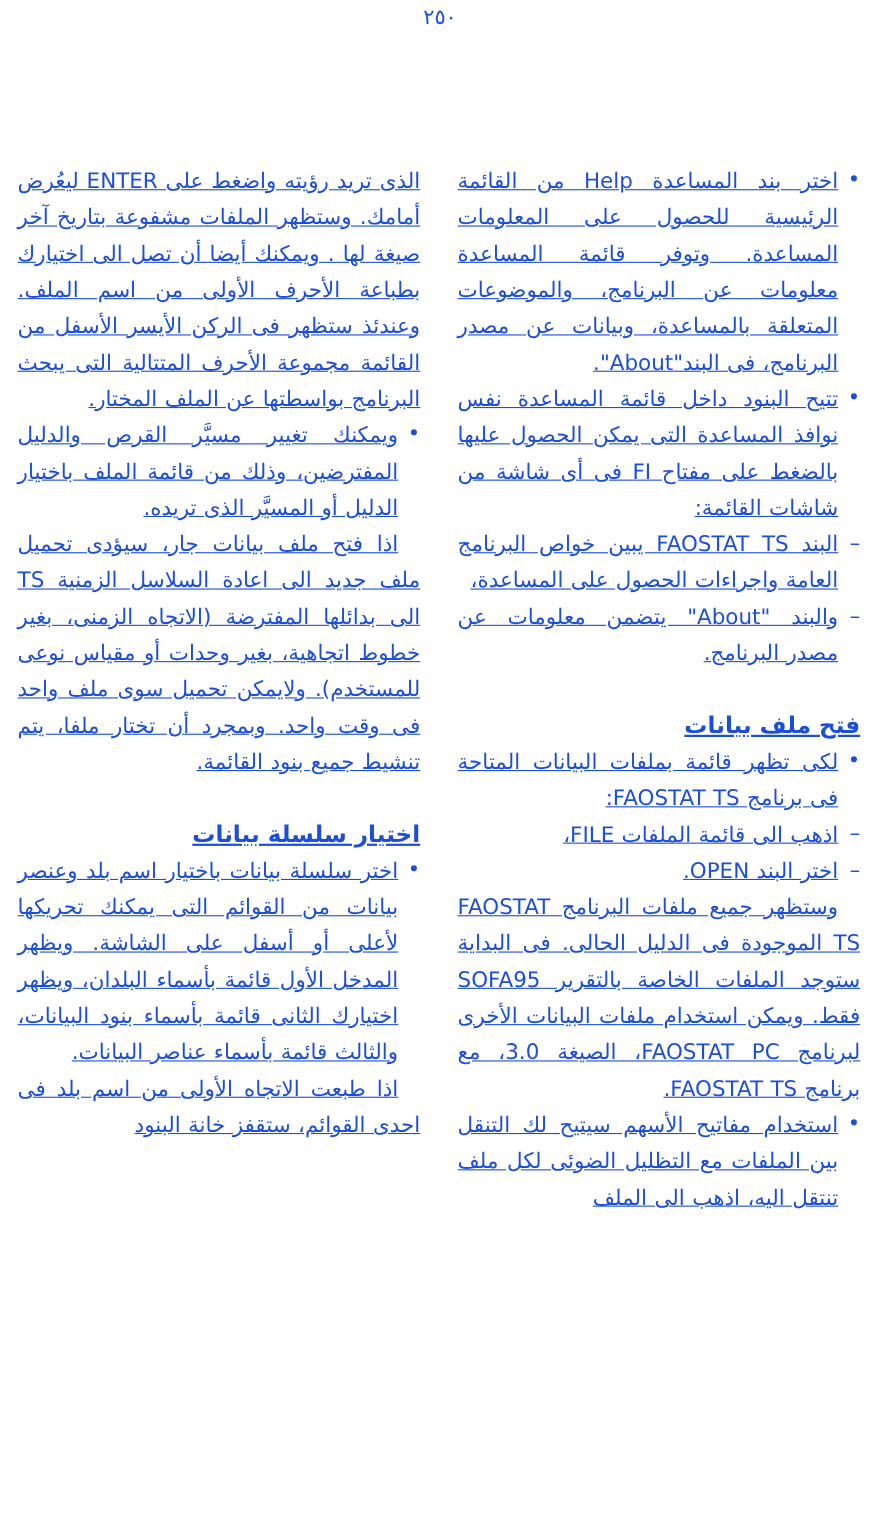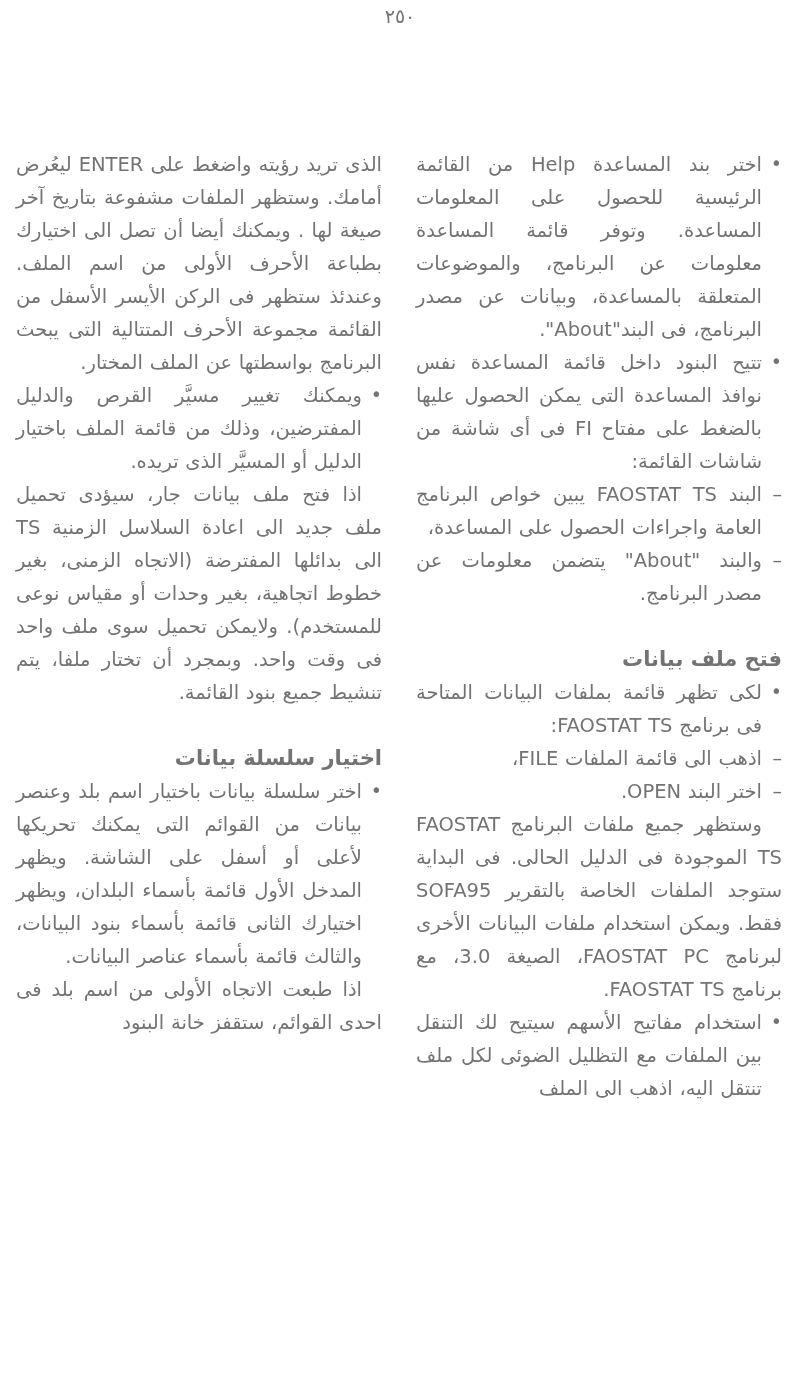--- a/index.html
+++ b/index.html
@@ -8,21 +8,21 @@
     padding: 0;
     background: #ffffff;
   }
   .page {
     position: relative;
     width: 800px;
     height: 1383px;
     background: #ffffff;
     overflow: hidden;
     font-family: "DejaVu Sans", "Liberation Sans", sans-serif;
-    color: #737373;
+    color: #1d4ed8;
   }
 
   
   .page-number {
     position: absolute;
     top: 4px;
     left: 0;
     width: 800px;
     text-align: center;
     font-family: "DejaVu Sans", "Liberation Sans", sans-serif;
@@ -41,20 +41,21 @@
     display: flex;
     flex-direction: row;
     align-items: flex-start;
     justify-content: space-between;
   }
   .col {
     width: 366px;
     direction: rtl;
     text-align: justify;
     text-align-last: right;
+    text-decoration: underline;
   }
   .col-right { order: 0; margin-right: 18px; }
   .col-left  { order: 1; margin-left: 16px; }
 
   
   .para,
   .bullet,
   .dash,
   .cont {
     font-size: 19.5px;

